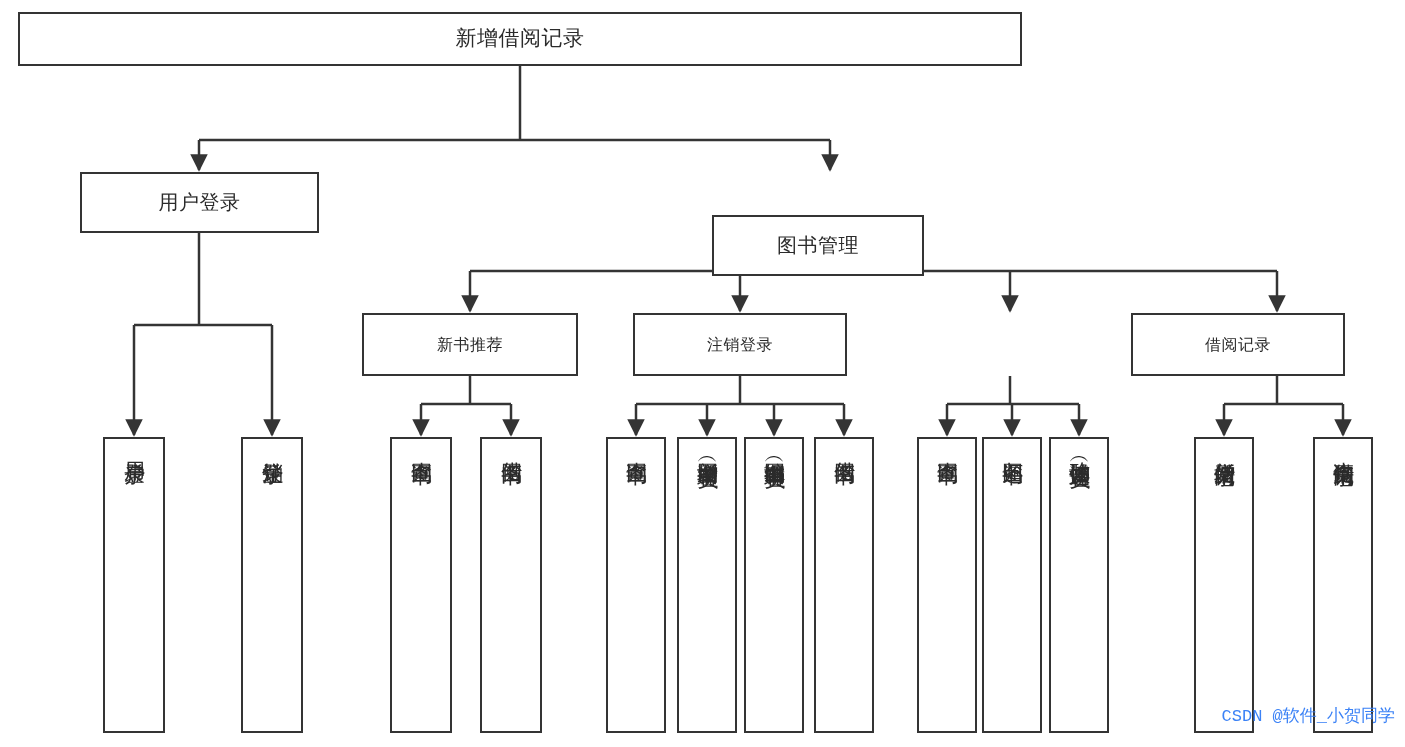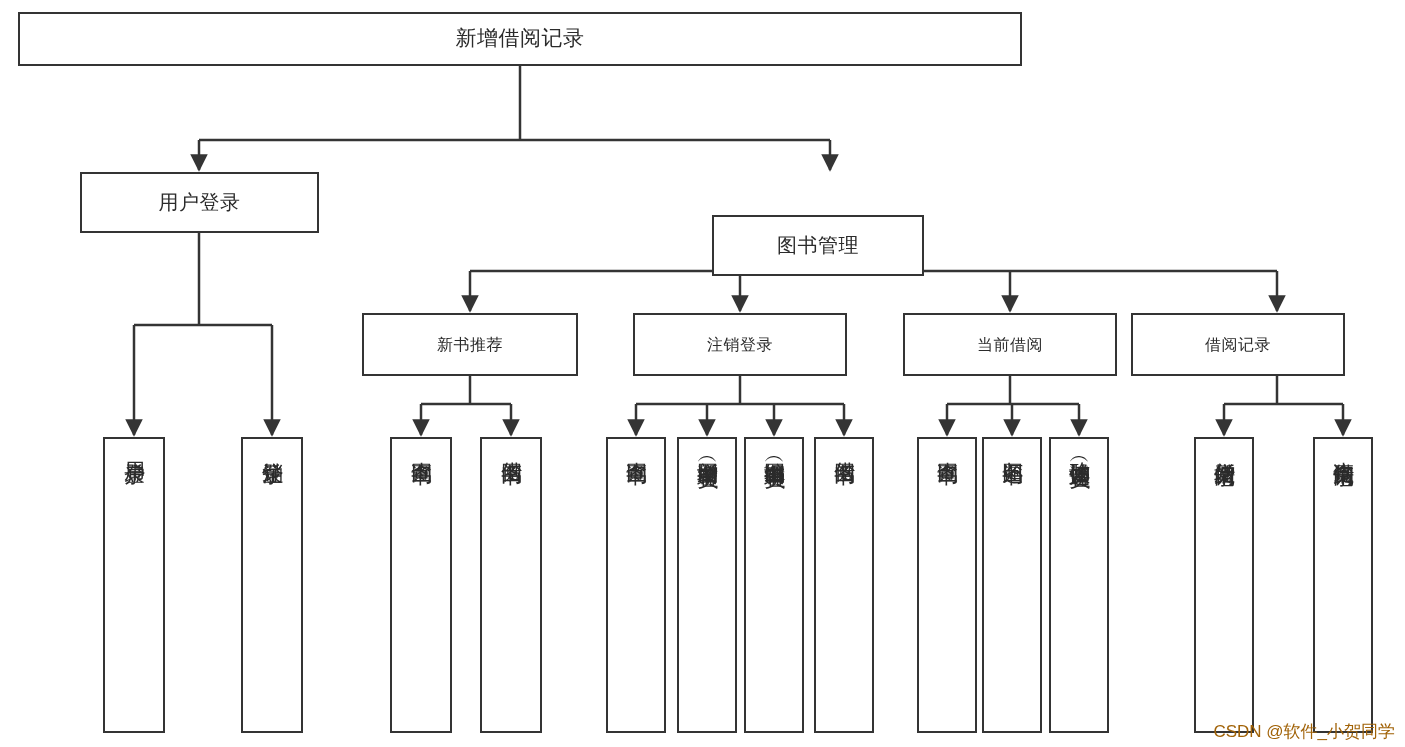--- a/index.html
+++ b/index.html
@@ -48,26 +48,26 @@
     white-space: nowrap;
     letter-spacing: 1px;
   }
   .leaf {
     align-items: flex-start;
     padding-top: 6px;
   }
   #watermark {
     position: absolute;
     right: 10px;
-    bottom: 4px;
+    bottom: 20px;
     font-size: 17px;
-    color: #a16207;
+    color: #3b82f6;
     z-index: 3;
     white-space: nowrap;
-    font-family: Liberation Sans, sans-serif;
+    font-family: Liberation Mono, monospace;
   }
 </style>
 </head>
 <body>
 
 <div id="canvas">
 
   <svg id="links" viewBox="0 0 1405 747" xmlns="http://www.w3.org/2000/svg">
     <defs>
       <marker id="arrow" viewBox="0 0 10 10" refX="9" refY="5" markerWidth="7" markerHeight="7" orient="auto-start-reverse">
@@ -128,23 +128,20 @@
   <div class="node level1" style="left:712px; top:172px; width:212px; height:61px;margin-top:43px;">
     <span class="node-label">图书管理</span>
   </div>
 
   <div class="node level2" style="left:362px; top:313px; width:216px; height:63px;">
     <span class="node-label">新书推荐</span>
   </div>
   <div class="node level2" style="left:633px; top:313px; width:214px; height:63px;">
     <span class="node-label">注销登录</span>
   </div>
-  <div class="node level2" style="left:903px; top:313px; width:214px; height:63px;">
-    <span class="node-label">当前借阅</span>
-  </div>
   <div class="node level2" style="left:1131px; top:313px; width:214px; height:63px;">
     <span class="node-label">借阅记录</span>
   </div>
 
   <div class="node leaf" style="left:103px; top:437px; width:62px; height:296px;">
     <span class="node-label">用户登录</span>
   </div>
   <div class="node leaf" style="left:241px; top:437px; width:62px; height:296px;">
     <span class="node-label">注销登录</span>
   </div>

